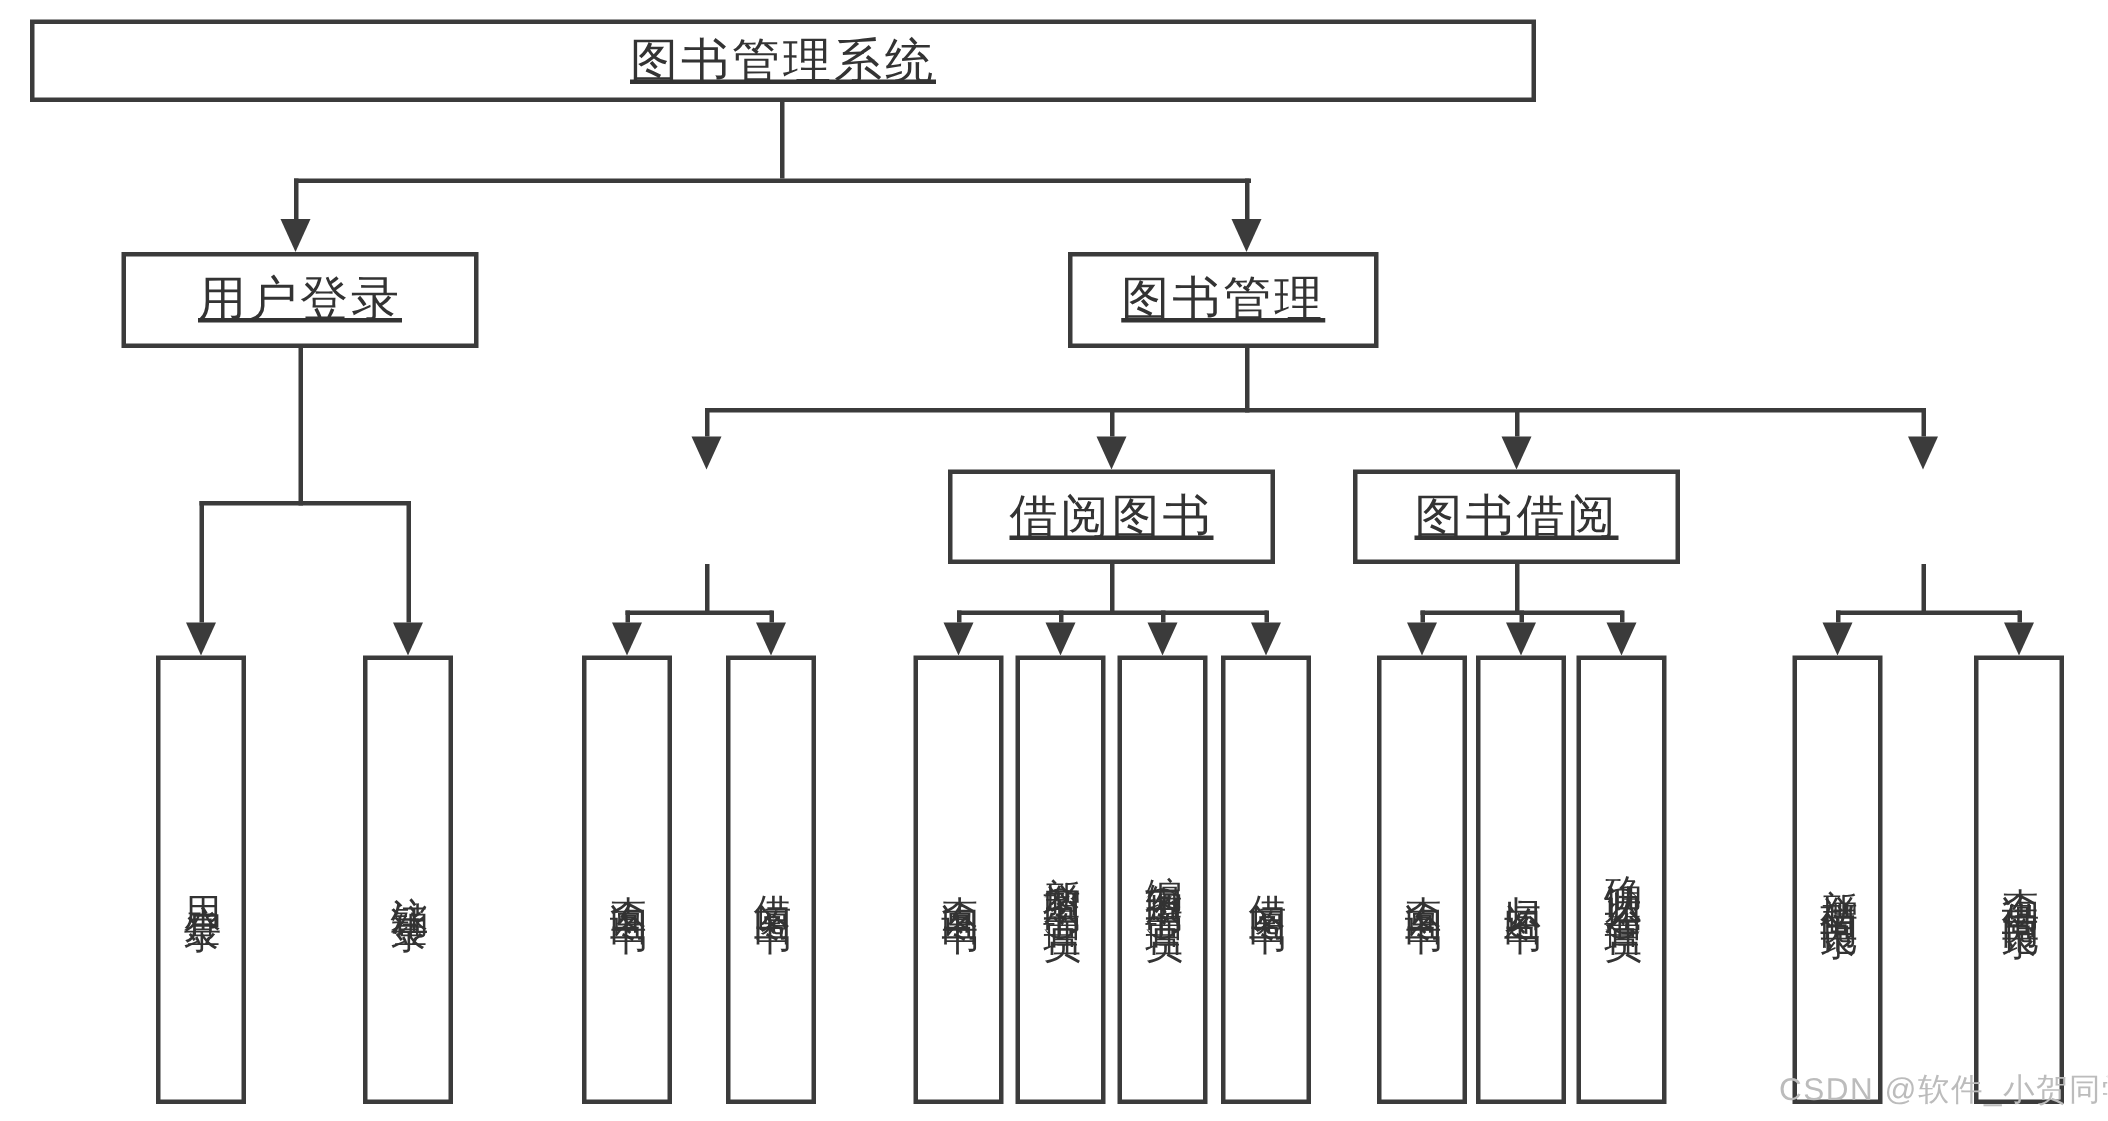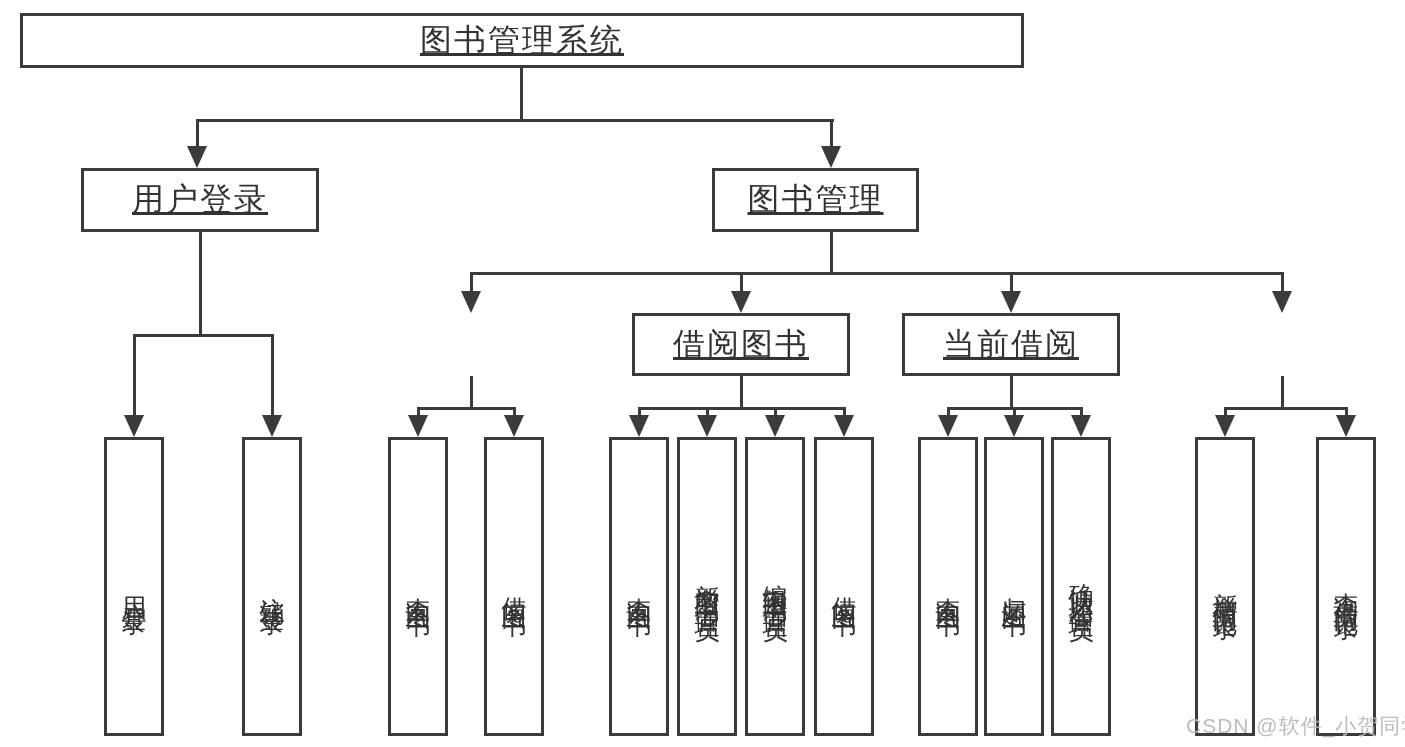--- a/index.html
+++ b/index.html
@@ -90,21 +90,21 @@
     <span class="hlabel">用户登录</span>
   </div>
   <div class="box" style="left:712px;top:168px;width:207px;height:64px;">
     <span class="hlabel">图书管理</span>
   </div>
 
   <div class="box" style="left:632px;top:313px;width:218px;height:63px;">
     <span class="hlabel">借阅图书</span>
   </div>
   <div class="box" style="left:902px;top:313px;width:218px;height:63px;">
-    <span class="hlabel">当前借阅</span>
+    <span class="hlabel">图书借阅</span>
   </div>
 
   <div class="box" style="left:104px;top:437px;width:60px;height:299px;">
     <span class="vlabel">用户登录</span>
   </div>
   <div class="box" style="left:242px;top:437px;width:60px;height:299px;">
     <span class="vlabel">注销登录</span>
   </div>
 
   <div class="box" style="left:388px;top:437px;width:60px;height:299px;">

